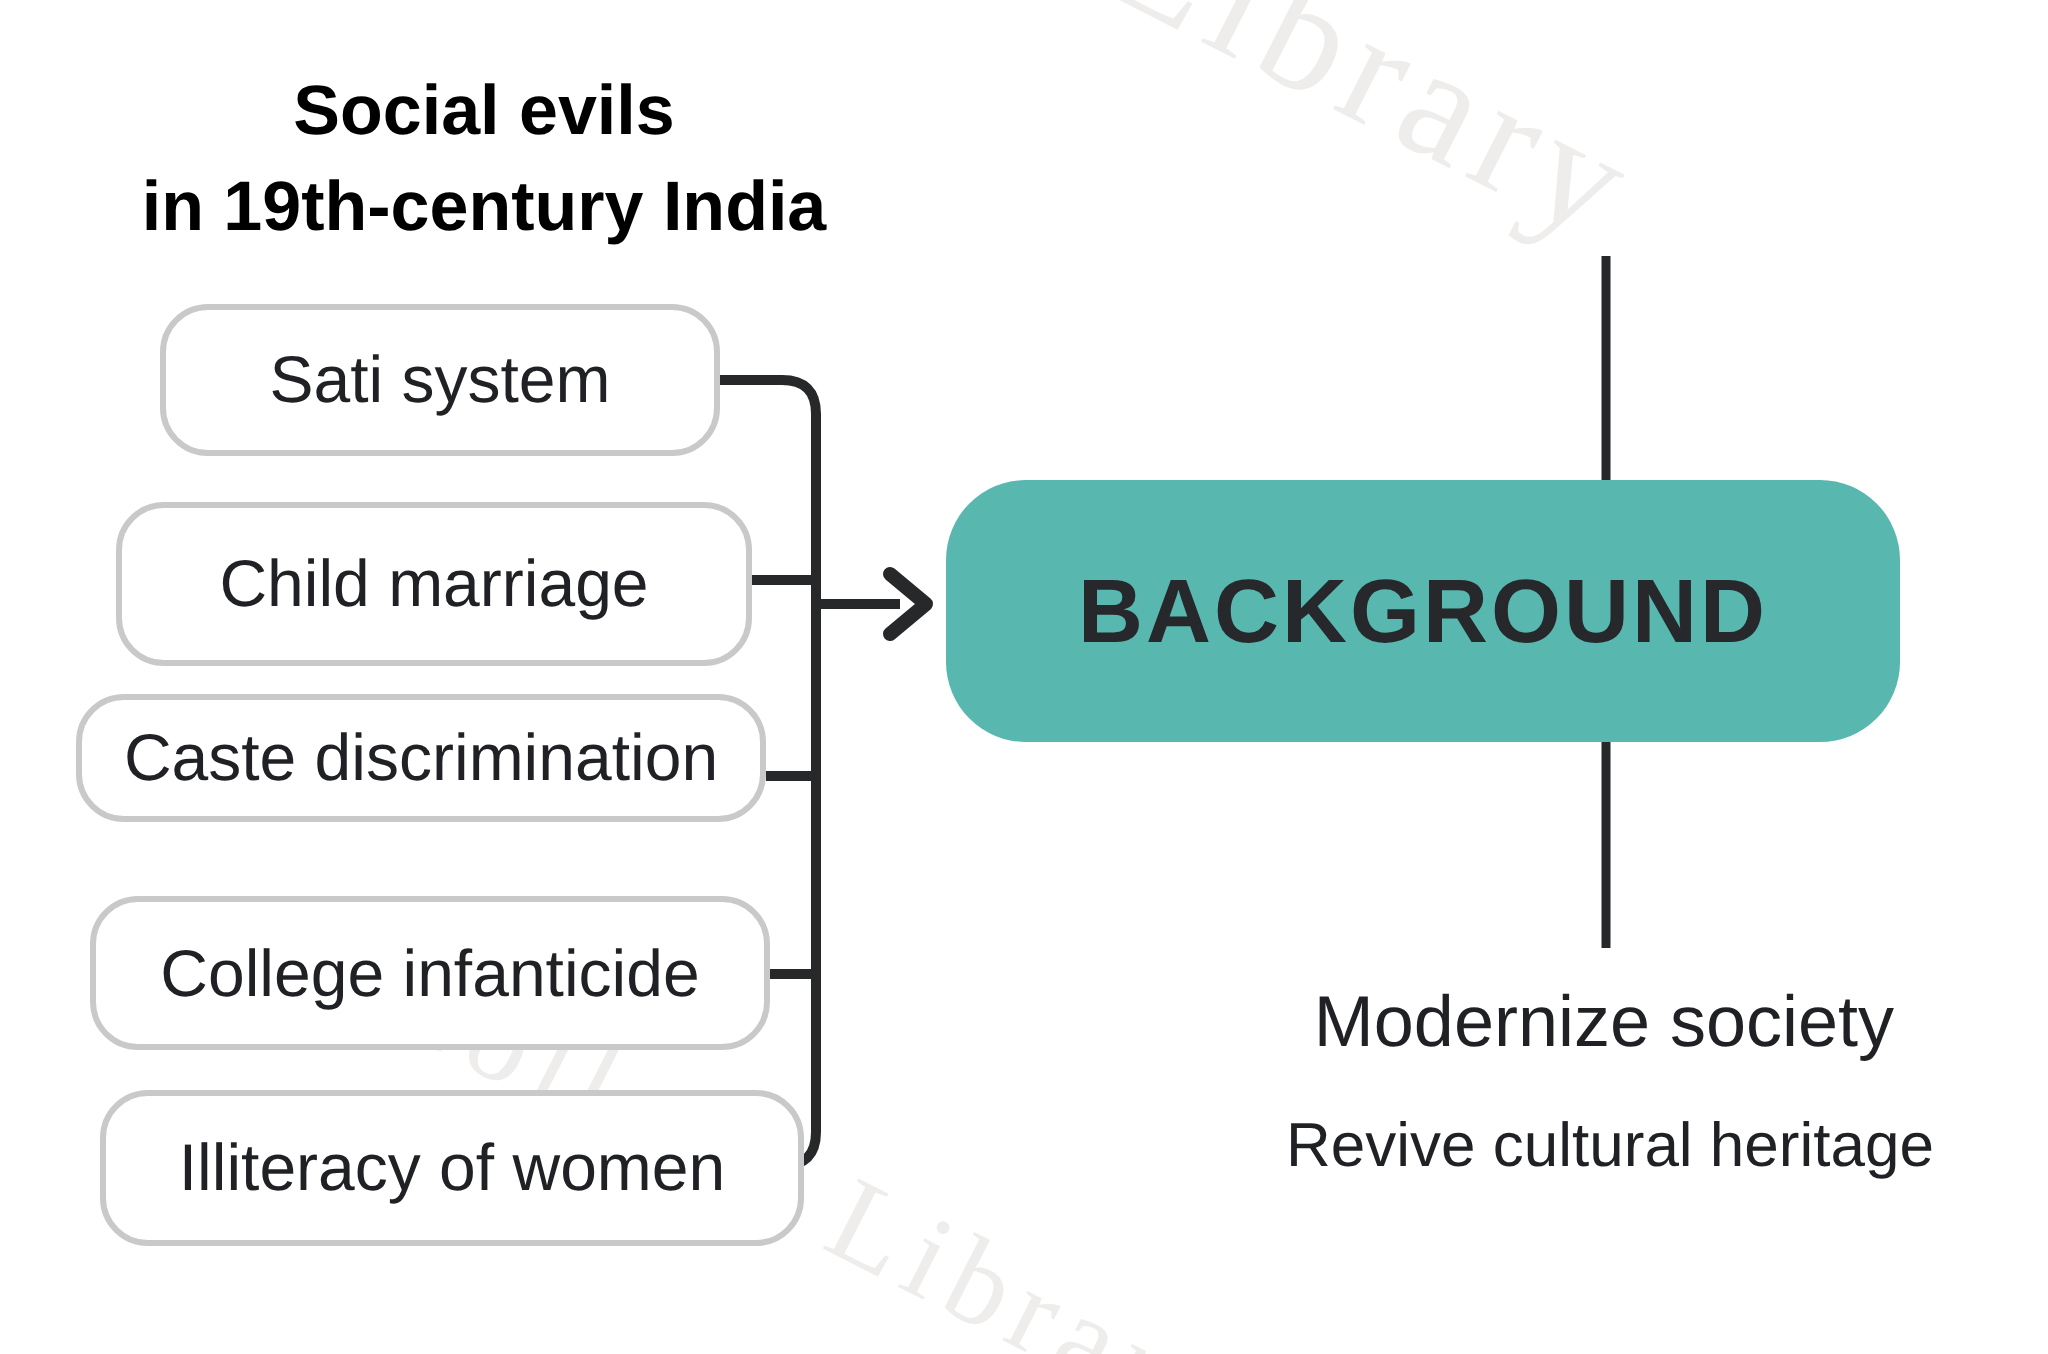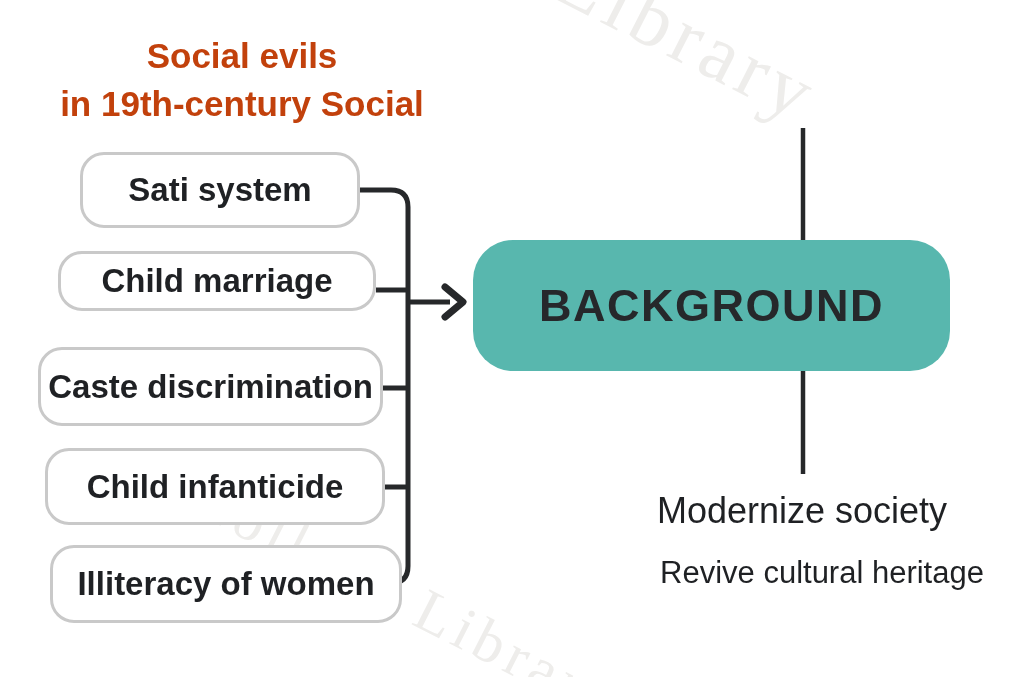--- a/index.html
+++ b/index.html
@@ -35,34 +35,34 @@
   .wm-top{left:300px;top:-212px;font-size:80px;transform:rotate(27deg);}
   
   .connectors{position:absolute;left:0;top:0;z-index:1;}
   .connectors .line{fill:none;stroke:var(--connector);stroke-width:5;}
   .connectors .thin{stroke-width:4.5;}
   .connectors .head{fill:none;stroke:var(--connector);stroke-width:7;stroke-linecap:round;stroke-linejoin:round;}
   
   .title{
     position:absolute;left:40px;top:32px;width:404px;
     text-align:center;font-size:35px;font-weight:700;
-    line-height:48px;color:#c2410c;z-index:2;
+    line-height:48px;color:#000000;z-index:2;
   }
   .evil-box{
     position:absolute;
     background:#ffffff;
     border:3px solid var(--box-border);
     border-radius:24px;
     display:flex;align-items:center;justify-content:center;
-    font-size:33px;font-weight:700;color:var(--text-primary);
+    font-size:33px;font-weight:400;color:var(--text-primary);
     z-index:2;white-space:nowrap;
   }
   .box-sati       {left:80px; top:152px;width:280px;height:76px;}
-  .box-child      {left:58px; top:251px;width:318px;height:60px;}
-  .box-caste      {left:38px; top:347px;width:345px;height:79px;}
+  .box-child      {left:58px; top:251px;width:318px;height:82px;}
+  .box-caste      {left:38px; top:347px;width:345px;height:64px;}
   .box-female     {left:45px; top:448px;width:340px;height:77px;}
   .box-illiteracy {left:50px; top:545px;width:352px;height:78px;}
   
   .bg-node{
     position:absolute;left:473px;top:240px;width:477px;height:131px;
     background:var(--accent-teal);
     border-radius:40px;
     display:flex;align-items:center;justify-content:center;
     z-index:2;
   }
@@ -73,21 +73,21 @@
   
   .goal-heading{
     position:absolute;left:603px;top:70px;width:400px;
     text-align:center;font-size:33px;font-weight:700;color:#222426;z-index:2;
   }
   .goal-1{
     position:absolute;left:602px;top:490px;width:400px;
     text-align:center;font-size:36px;font-weight:400;z-index:2;
   }
   .goal-2{
-    position:absolute;left:622px;top:555px;width:400px;
+    position:absolute;left:605px;top:555px;width:400px;
     text-align:center;font-size:31px;font-weight:400;z-index:2;
   }
 </style>
 </head>
 <body>
 
 <div class="stage">
 
   <div class="watermark wm-top">College Library</div>
   <div class="watermark wm-bottom">College Library</div>
@@ -98,34 +98,34 @@
     <path class="line" d="M 383 388 H 408"></path>
     <path class="line" d="M 385 487 H 408"></path>
     <path class="line" d="M 408 302 H 450"></path>
     <path class="head" d="M 445 287 L 463 302 L 445 317"></path>
     <path class="line thin" d="M 803 128 V 241"></path>
     <path class="line thin" d="M 803 370 V 474"></path>
   </svg>
 
   <div class="title">
     <div>Social evils</div>
-    <div>in 19th-century Social</div>
+    <div>in 19th-century India</div>
   </div>
 
   <div class="evil-box box-sati">
     <span>Sati system</span>
   </div>
   <div class="evil-box box-child">
     <span>Child marriage</span>
   </div>
   <div class="evil-box box-caste">
     <span>Caste discrimination</span>
   </div>
   <div class="evil-box box-female">
-    <span>Child infanticide</span>
+    <span>College infanticide</span>
   </div>
   <div class="evil-box box-illiteracy">
     <span>Illiteracy of women</span>
   </div>
 
   <div class="bg-node">
     <span>BACKGROUND</span>
   </div>
 
   <div class="goal-1">Modernize society</div>

